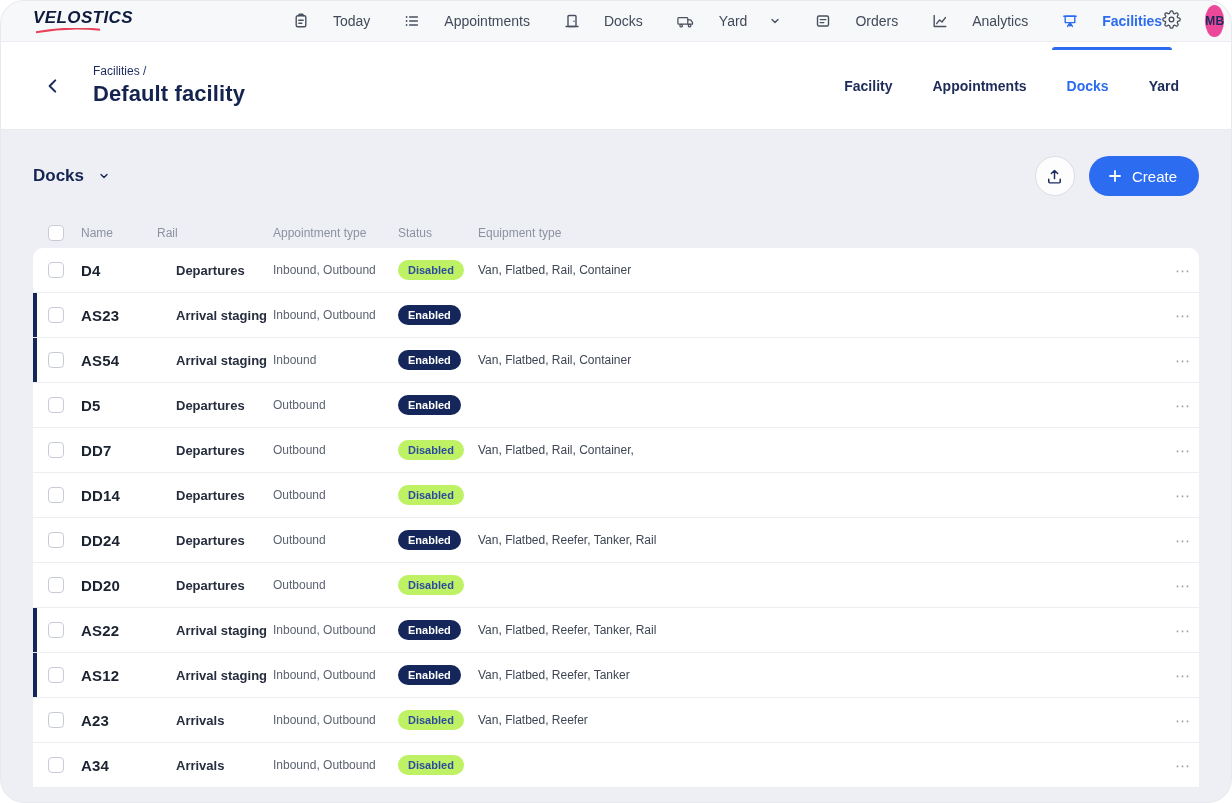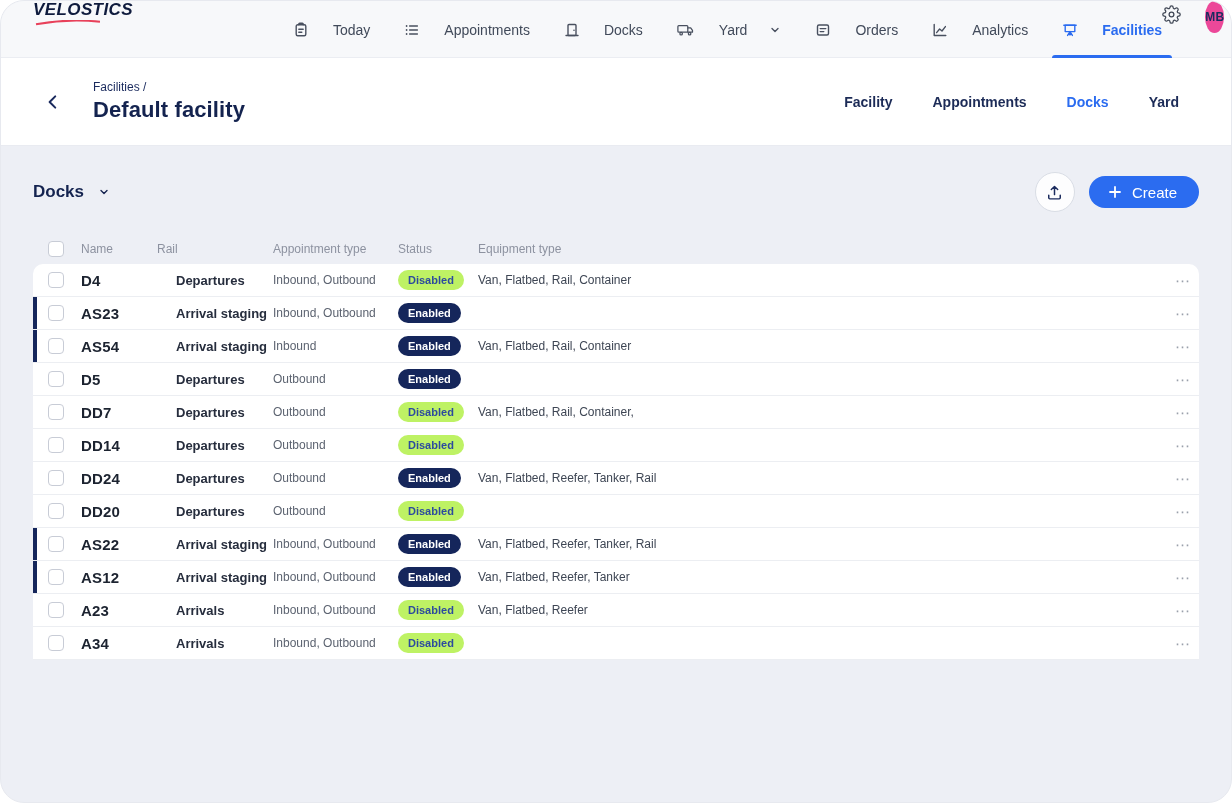--- a/index.html
+++ b/index.html
@@ -14,24 +14,24 @@
   .screen {
     width: 1232px; height: 803px;
     border-radius: 24px; overflow: hidden;
     background: #edeff5;
     display: flex; flex-direction: column;
     border: 1px solid #e7e9ef;
   }
 
   
   .topnav {
-    height: 57px; flex-shrink: 0;
+    height: 41px; flex-shrink: 0;
     background: #f7f8fa;
     border-bottom: 1px solid #ebedf2;
-    display: flex; align-items: flex-start;
+    display: flex; align-items: center;
     padding: 0 36px 0 32px;
   }
   .logo { display: flex; flex-direction: column; width: 100px; }
   .logo-text {
     font-style: italic; font-weight: 800; font-size: 17px;
     letter-spacing: 0.4px; color: #0f1b3d; line-height: 1;
   }
   .logo-swoosh { margin-top: 2px; margin-left: 2px; }
   .nav-items { display: flex; align-items: stretch; gap: 34px; margin-left: 160px; height: 57px; }
   .nav-item {
@@ -88,39 +88,39 @@
   .section-title { font-size: 17px; font-weight: 800; color: #14234f; }
   .section-caret { display: flex; align-items: center; color: #14234f; }
   .toolbar-right { margin-left: auto; display: flex; align-items: center; }
   .export-btn {
     width: 40px; height: 40px; border-radius: 50%;
     border: 1px solid #d9dde5; background: #fdfdfe; color: #1b2b5e;
     display: flex; align-items: center; justify-content: center; cursor: pointer;
     margin-right: 14px;
   }
   .create-btn {
-    height: 32px; border: none; border-radius: 21px;
+    height: 40px; border: none; border-radius: 21px;
     background: #2b6cf0; color: #ffffff;
     display: flex; align-items: center; gap: 9px;
     padding: 0 22px 0 18px; font-size: 15px; font-weight: 500;
     font-family: "Liberation Sans", sans-serif; cursor: pointer;
   }
   .create-btn .plus-ic { display: flex; align-items: center; }
 
   
   .grid-cols {
     display: grid;
     grid-template-columns: 48px 76px 116px 125px 80px 1fr 36px;
     align-items: center;
   }
   .thead { margin-top: 22px; height: 30px; color: #8d92a0; font-size: 12px; }
   .thead .hcell { font-weight: 400; }
   .tbody { border-radius: 10px 10px 0 0; overflow: hidden; }
   .trow {
-    position: relative; height: 33px; background: #ffffff;
+    position: relative; height: 45px; background: #ffffff;
     border-bottom: 1px solid #eceef2; cursor: pointer;
   }
   .trow.highlighted::before {
     content: ""; position: absolute; left: 0; top: 0; bottom: 0;
     width: 4px; background: #15265b;
   }
   .cb {
     appearance: none; -webkit-appearance: none;
     width: 16px; height: 16px; border: 1.5px solid #c8ccd6; border-radius: 4px;
     background: #fff; margin-left: 15px; cursor: pointer;

